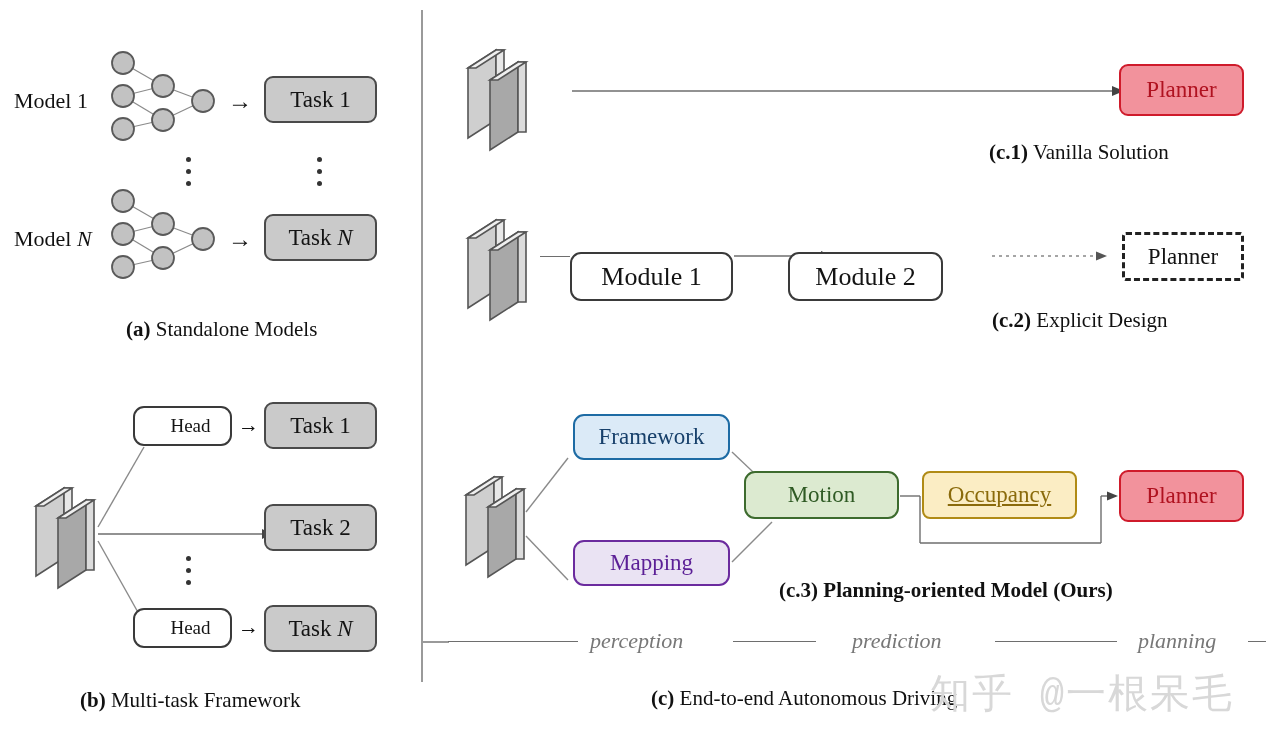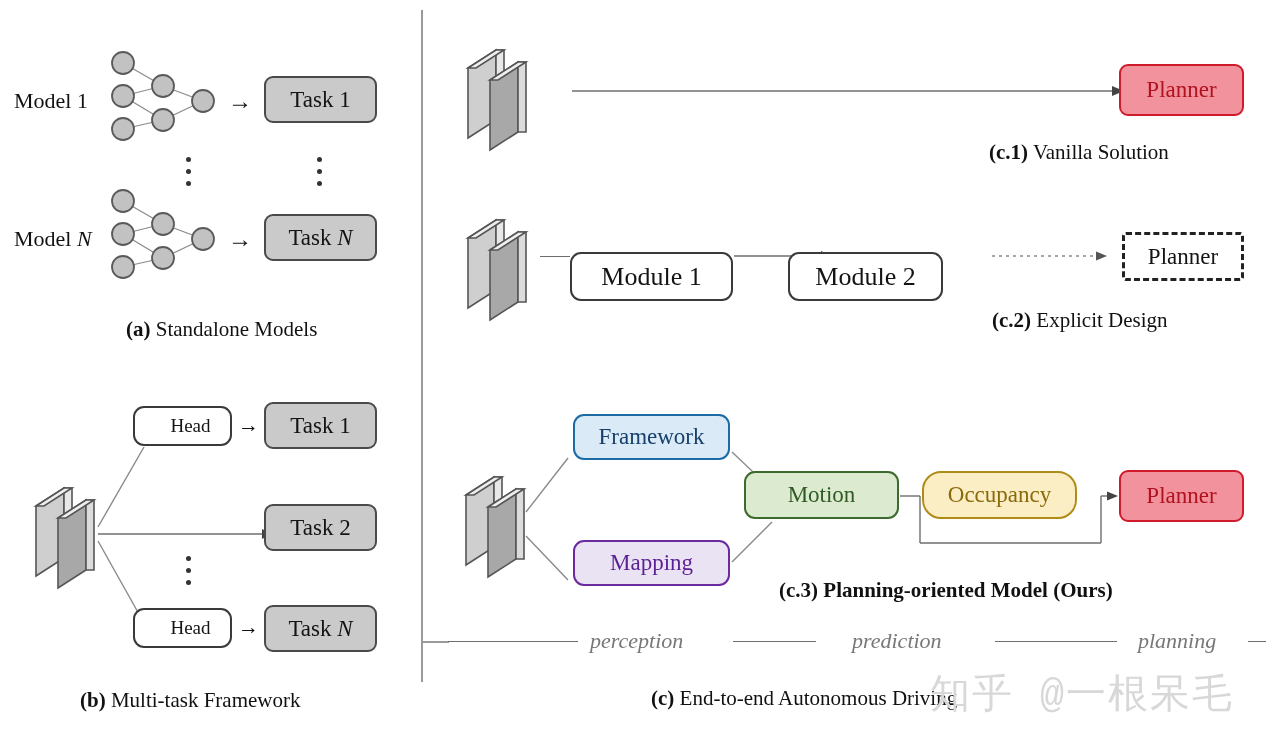--- a/index.html
+++ b/index.html
@@ -23,22 +23,22 @@
   .planner-red{background:#f2929c;border:2.5px solid #cf1b2b;border-radius:9px;
                font-size:23px;color:#b01220;}
   .planner-dashed{background:#ffffff;border:3px dashed #222;border-radius:4px;
                   font-size:23px;color:#141414;}
   .track-box{background:#dbeaf7;border:2.5px solid #1d6ba4;border-radius:11px;
              font-size:23px;color:#17406b;}
   .map-box{background:#eae3f3;border:2.5px solid #6b2b9e;border-radius:11px;
            font-size:23px;color:#5b1f96;}
   .motion-box{background:#dcead0;border:2.5px solid #3d6b2e;border-radius:11px;
               font-size:23px;color:#2f5a24;}
-  .occ-box{background:#fbedc4;border:2.5px solid #b08b16;border-radius:19px;
-           font-size:23px;color:#8a6a0b;}
+  .occ-box{background:#fbedc4;border:2.5px solid #b08b16;border-radius:8px;
+           font-size:23px;color:#8a6a0b;text-decoration:underline;}
 
   
   .hline{background:#6e6e6e;height:1.4px;}
   .divider{background:#9a9a9a;}
 
   .dots{display:flex;flex-direction:column;align-items:center;gap:7px;}
   .dots i{display:block;width:5px;height:5px;border-radius:50%;background:#333;}
 
   .wm{position:absolute;font-size:40px;color:#d8d8d8;white-space:nowrap;
       font-family:Liberation Mono, monospace;letter-spacing:2px;}

